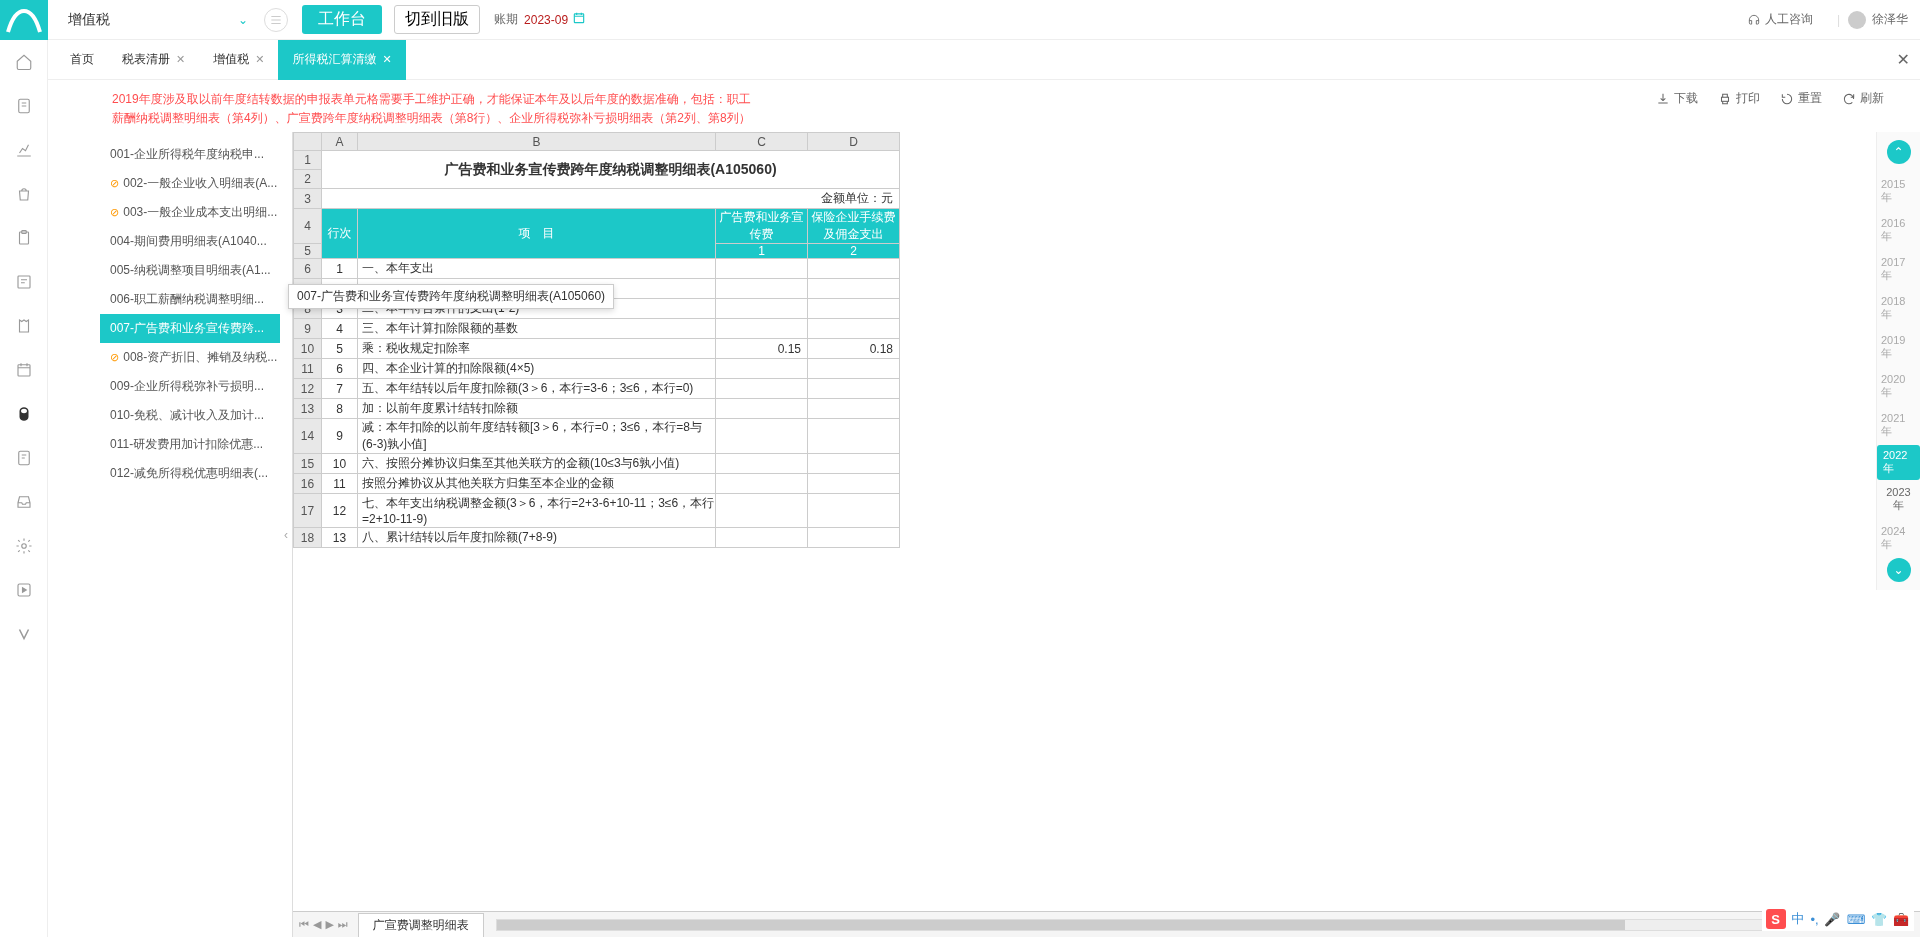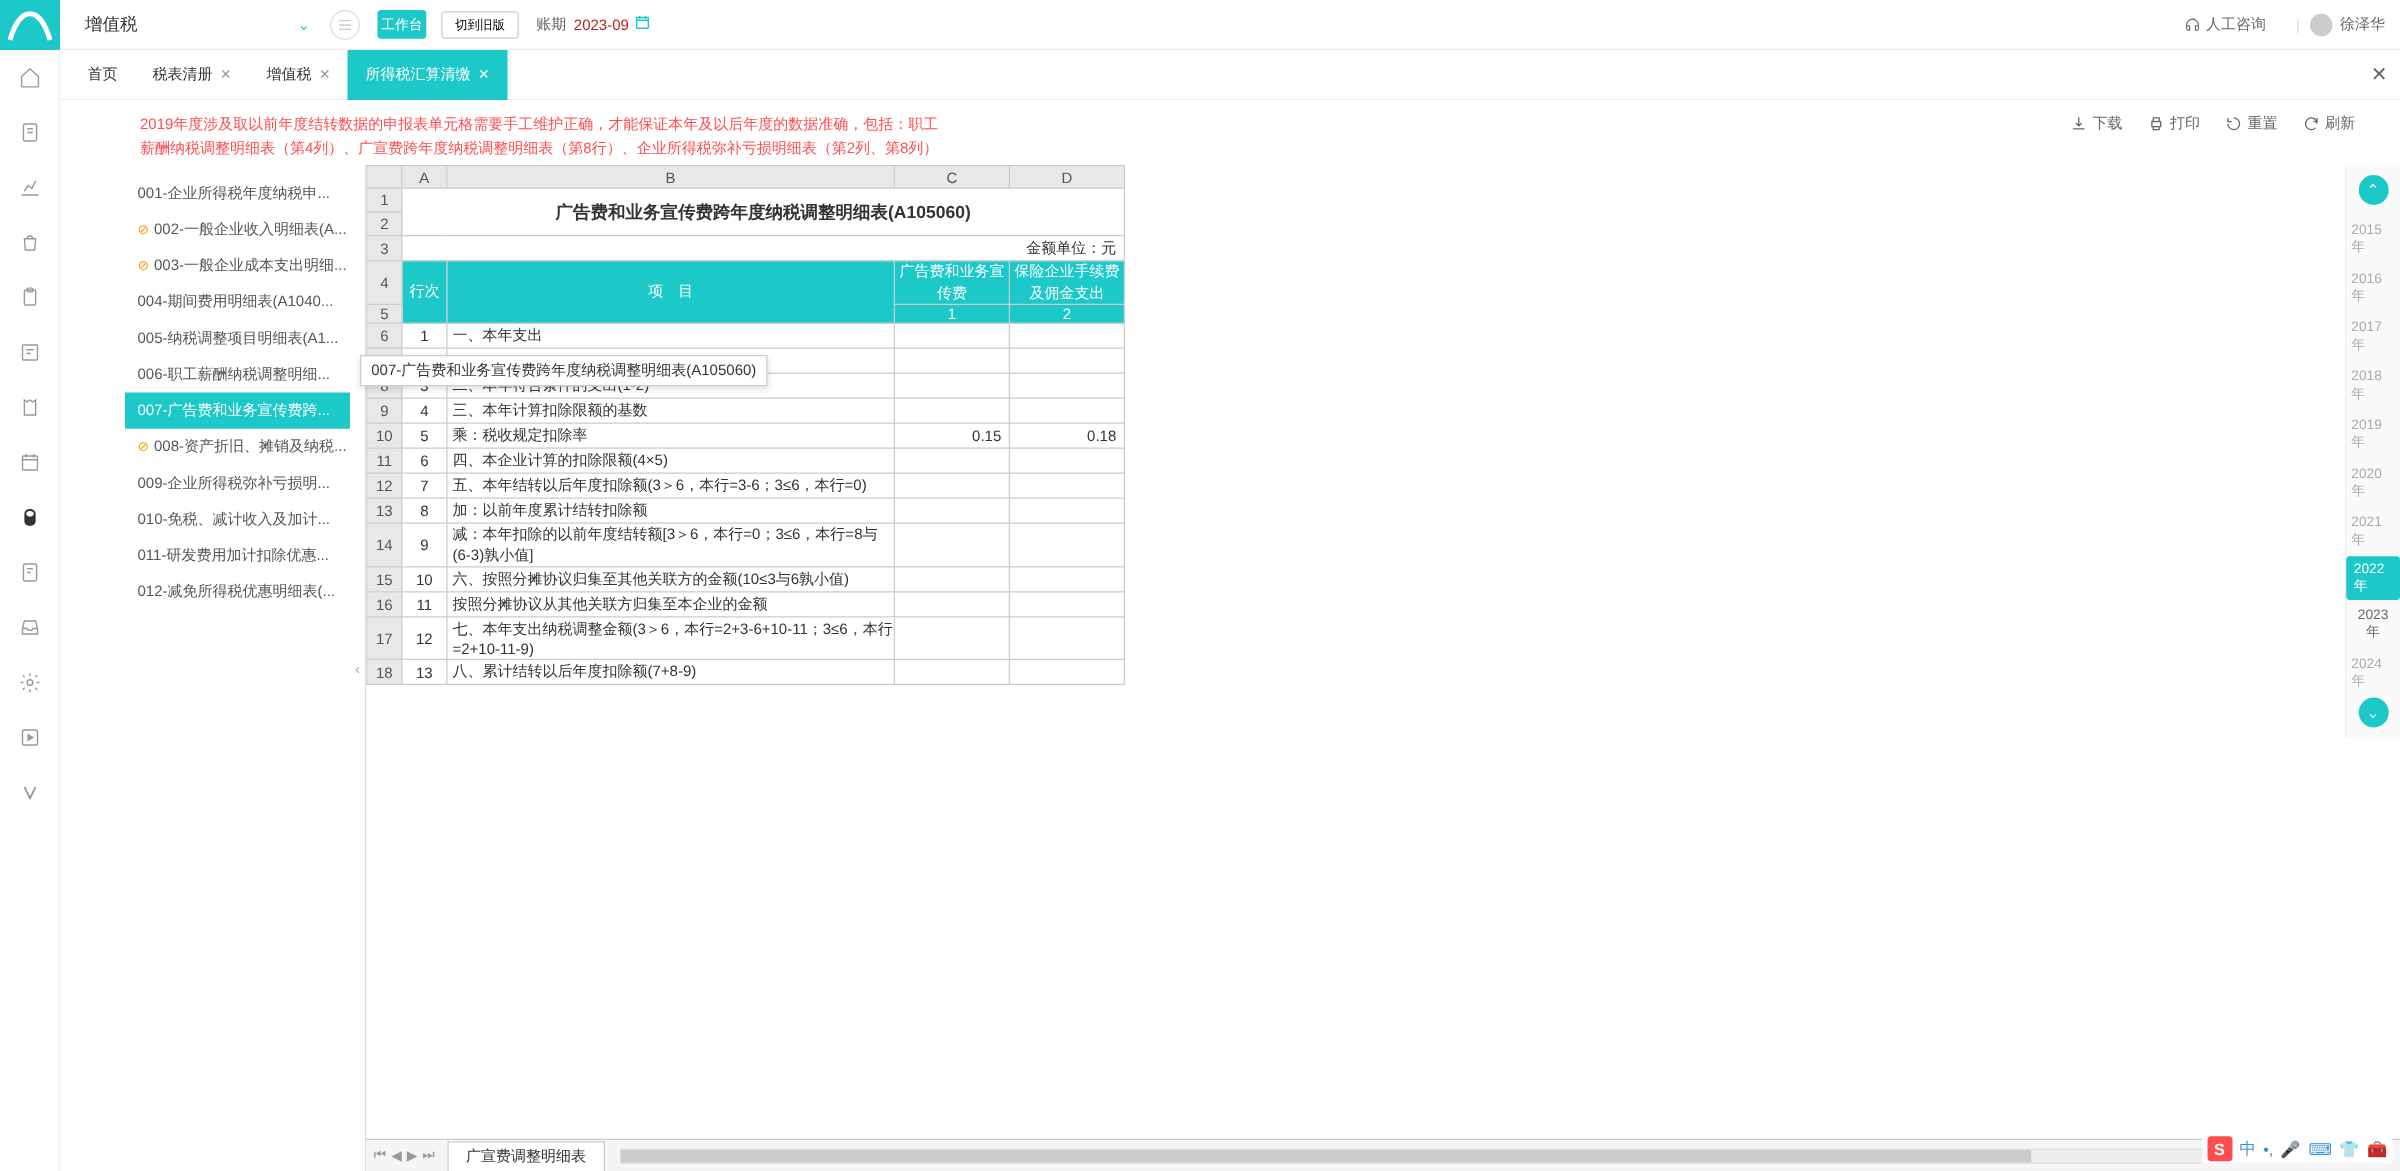--- a/index.html
+++ b/index.html
@@ -9,22 +9,22 @@
 .left-rail .logo { width: 48px; height: 40px; background: #1cc8c8; display: flex; align-items: center; justify-content: center; }
 .left-rail .rail-icon { width: 48px; height: 44px; display: flex; align-items: center; justify-content: center; color: #999; cursor: pointer; }
 .left-rail .rail-icon.active { color: #333; }
 .left-rail .rail-icon svg { width: 18px; height: 18px; }
 
 .main { flex: 1; display: flex; flex-direction: column; }
 .top-bar { height: 40px; display: flex; align-items: center; padding: 0 12px; border-bottom: 1px solid #eee; }
 .top-bar .title { font-size: 14px; padding: 0 8px; }
 .top-bar .dd-arrow { color: #1cc8c8; margin-left: 120px; margin-right: 8px; }
 .top-bar .round-icon { width: 24px; height: 24px; border-radius: 50%; border: 1px solid #ddd; display: flex; align-items: center; justify-content: center; margin: 0 8px; color: #ccc; }
-.btn-teal { background: #1cc8c8; color: #fff; border: none; padding: 4px 3px; border-radius: 3px; margin: 0 6px; cursor: pointer; font-size: 11px; font-family: Liberation Serif, serif; }
-.btn-outline { background: #fff; border: 1px solid #ccc; padding: 3px 10px; border-radius: 3px; margin: 0 6px; cursor: pointer; font-size: 10px; }
+.btn-teal { background: #1cc8c8; color: #fff; border: none; padding: 4px 16px; border-radius: 3px; margin: 0 6px; cursor: pointer; font-size: 16px; font-family: Liberation Serif, serif; }
+.btn-outline { background: #fff; border: 1px solid #ccc; padding: 3px 10px; border-radius: 3px; margin: 0 6px; cursor: pointer; font-size: 16px; }
 .top-bar .label { margin-left: 8px; margin-right: 6px; color: #666; }
 .top-bar .period { color: #b91c1c; margin-right: 4px; }
 .top-bar .cal-icon { color: #1cc8c8; }
 .top-bar .spacer { flex: 1; }
 .top-bar .support { display: flex; align-items: center; margin-right: 16px; color: #666; cursor: pointer; }
 .top-bar .support svg { width: 14px; height: 14px; margin-right: 4px; }
 .top-bar .user { display: flex; align-items: center; color: #666; }
 .top-bar .avatar { width: 18px; height: 18px; border-radius: 50%; background: #ccc; margin-right: 6px; }
 
 .tabs-row { height: 40px; display: flex; align-items: center; border-bottom: 1px solid #eee; padding: 0 8px; position: relative; }

